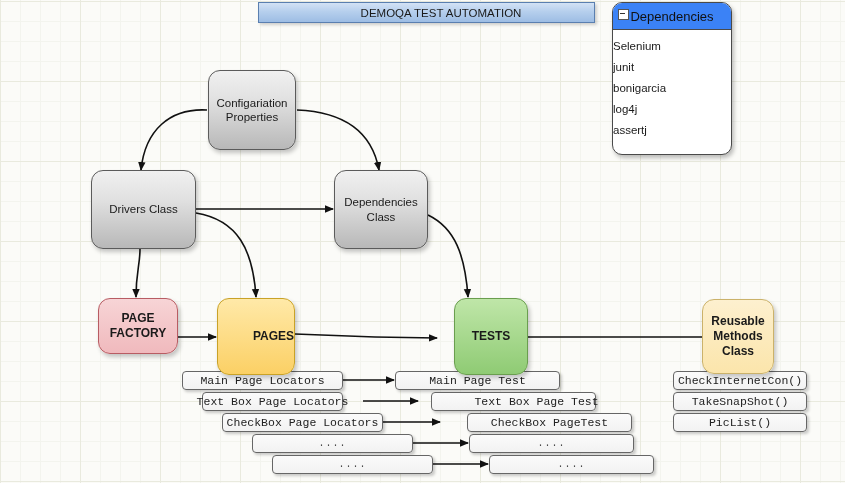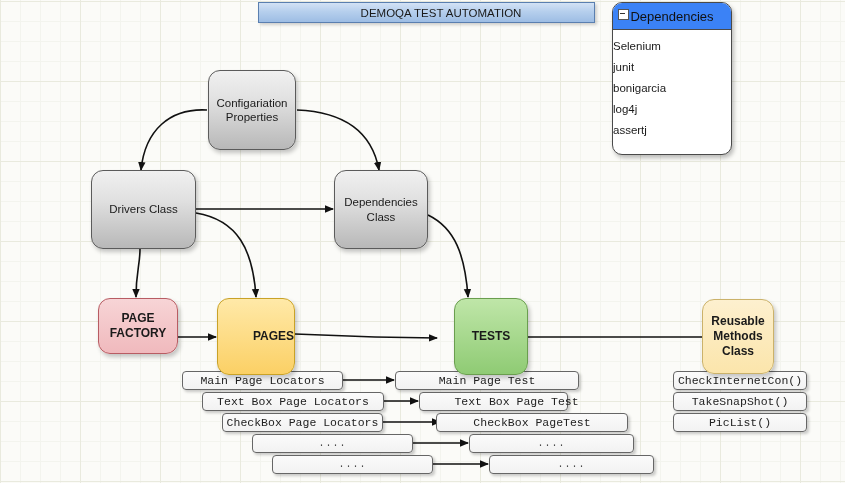--- a/index.html
+++ b/index.html
@@ -242,40 +242,40 @@
     <span>TESTS</span>
   </div>
 
   <div class="node cream" style="left:702px; top:299px; width:72px; height:75px;">
     <span>Reusable Methods Class</span>
   </div>
 
   <div class="listbox" style="left:182px; top:371px; width:161px;">
     <span>Main Page Locators</span>
   </div>
-  <div class="listbox" style="left:202px; top:392px; width:182px;align-items:center;">
+  <div class="listbox" style="left:202px; top:392px; width:141px;align-items:center;">
     <span>Text Box Page Locators</span>
   </div>
   <div class="listbox" style="left:222px; top:413px; width:161px;">
     <span>CheckBox Page Locators</span>
   </div>
   <div class="listbox dots" style="left:252px; top:434px; width:161px;">
     <span>....</span>
   </div>
   <div class="listbox dots" style="left:272px; top:455px; width:161px;">
     <span>....</span>
   </div>
 
-  <div class="listbox" style="left:395px; top:371px; width:184px;">
+  <div class="listbox" style="left:395px; top:371px; width:165px;">
     <span>Main Page Test</span>
   </div>
-  <div class="listbox" style="left:419px; top:392px; width:149px;padding-left:46px;">
+  <div class="listbox" style="left:431px; top:392px; width:165px;padding-left:46px;">
     <span>Text Box Page Test</span>
   </div>
-  <div class="listbox" style="left:436px; top:413px; width:192px;">
+  <div class="listbox" style="left:467px; top:413px; width:165px;">
     <span>CheckBox PageTest</span>
   </div>
   <div class="listbox dots" style="left:469px; top:434px; width:165px;">
     <span>....</span>
   </div>
   <div class="listbox dots" style="left:489px; top:455px; width:165px;">
     <span>....</span>
   </div>
 
   <div class="listbox" style="left:673px; top:371px; width:134px;">

